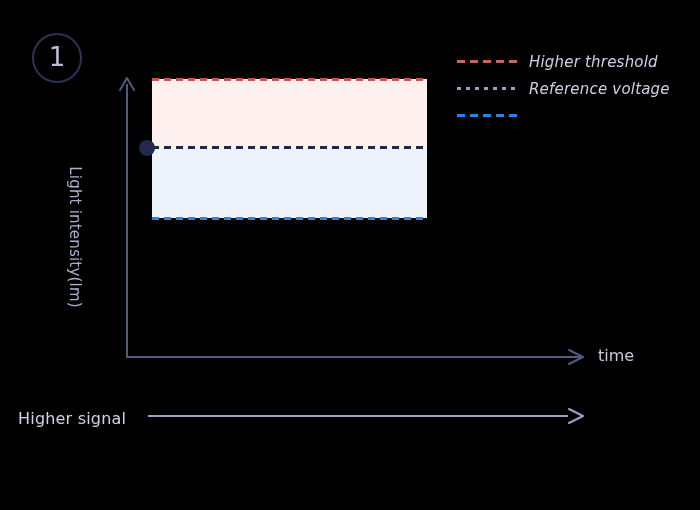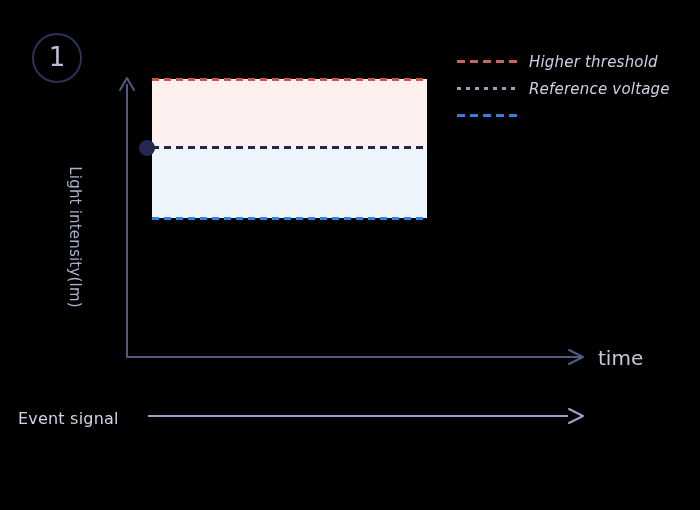--- a/index.html
+++ b/index.html
@@ -89,21 +89,21 @@
     color: #aab0cb;
     transform: rotate(90deg);
     transform-origin: center center;
     white-space: nowrap;
     letter-spacing: 0.2px;
   }
   .axis-label-x {
     position: absolute;
     left: 598px;
     top: 346px;
-    font-size: 20px;
+    font-size: 16px;
     color: #c5cada;
     white-space: nowrap;
   }
 
   
   .band {
     position: absolute;
     left: 152px;
     width: 275px;
   }
@@ -263,21 +263,21 @@
     <div class="legend-row">
       <span class="legend-swatch sw-ref"></span>
       <span class="legend-text">Reference voltage</span>
     </div>
     <div class="legend-row">
       <span class="legend-swatch sw-low"></span>
     </div>
   </div>
 
   <div class="event-row">
-    <span class="event-label">Event signal</span>
+    <span class="event-label">Higher signal</span>
   </div>
   <div class="event-line"></div>
   <div class="event-arrow">
     <svg width="20" height="18" viewBox="0 0 20 18">
       <polyline points="3,2 17,9 3,16" fill="none" stroke="#9aa2c4" stroke-width="2" stroke-linecap="round" stroke-linejoin="round"></polyline>
     </svg>
   </div>
 
 </div>
 

